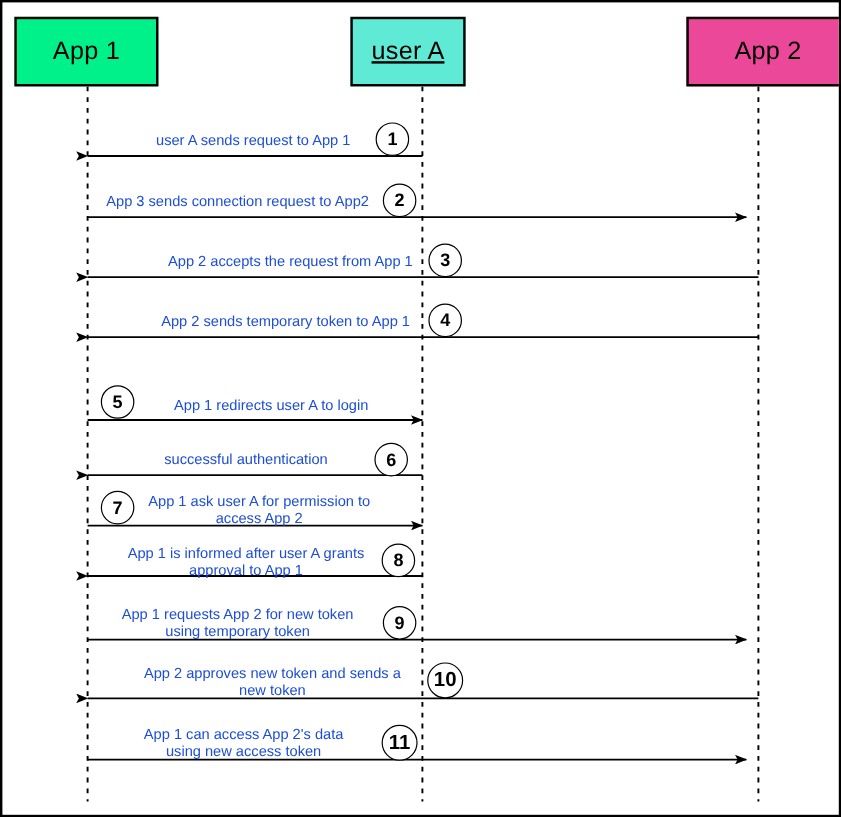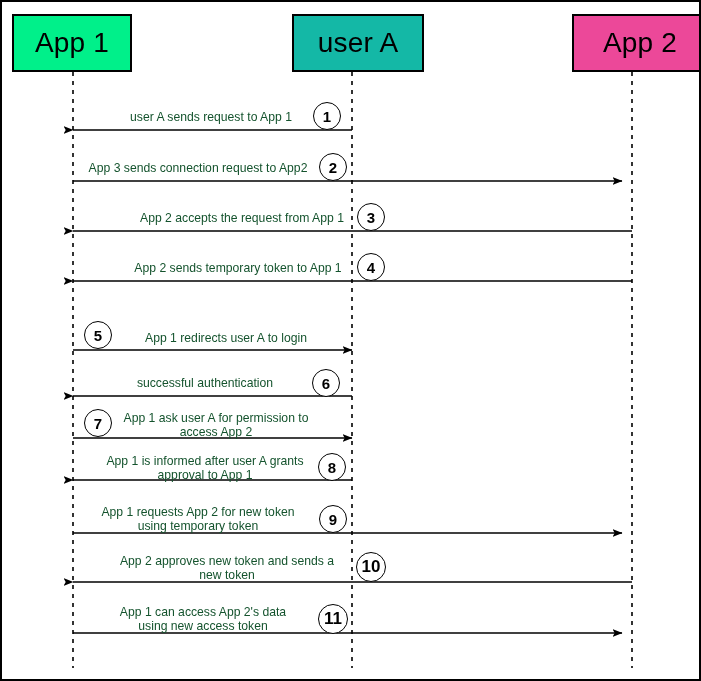--- a/index.html
+++ b/index.html
@@ -26,29 +26,29 @@
     width: 701px;
     height: 681px;
   }
   .actor-box {
     position: absolute;
     box-sizing: border-box;
     border: 2px solid #000000;
     display: flex;
     align-items: center;
     justify-content: center;
-    font-size: 28px;
+    font-size: 21px;
     color: #000000;
     letter-spacing: 0.2px;
   }
   .msg-label {
     position: absolute;
     text-align: center;
     font-size: 12.2px;
-    color: #14532d;
+    color: #1d4ed8;
     line-height: 14px;
     white-space: pre-line;
     pointer-events: none;
   }
   .badge {
     position: absolute;
     width: 28px;
     height: 28px;
     border-radius: 50%;
     border: 1.6px solid #000000;
@@ -98,21 +98,21 @@
         <line x1="71" x2="620" y1="531" y2="531" stroke="#000000" stroke-width="1.5" marker-end="url(#arrow-right)"></line>
         <line x1="630" x2="71" y1="580" y2="580" stroke="#000000" stroke-width="1.5" marker-end="url(#arrow-left)"></line>
         <line x1="71" x2="620" y1="631" y2="631" stroke="#000000" stroke-width="1.5" marker-end="url(#arrow-right)"></line>
       </g>
   </svg>
 
   <div id="actors-layer">
       <div class="actor-box" style="left: 10px; top: 12px; width: 120px; height: 58px; background: rgb(0, 240, 138);">
         <span>App 1</span>
       </div>
-      <div class="actor-box" style="left: 290px; top: 12px; width: 132px; height: 58px; background: #14b8a6;">
+      <div class="actor-box" style="left: 290px; top: 12px; width: 96px; height: 58px; background: #5eead4; text-decoration: underline;">
         <span>user A</span>
       </div>
       <div class="actor-box" style="left: 570px; top: 12px; width: 136px; height: 58px; background: #ec4899;">
         <span>App 2</span>
       </div>
     </div>
   <div id="labels-layer">
       <div class="msg-label" style="width: 220px; left: 99px; top: 108px;">user A sends request to App 1</div>
       <div class="msg-label" style="width: 260px; left: 66px; top: 159px;">App 3 sends connection request to App2</div>
       <div class="msg-label" style="width: 240px; left: 120px; top: 209px;">App 2 accepts the request from App 1</div>

